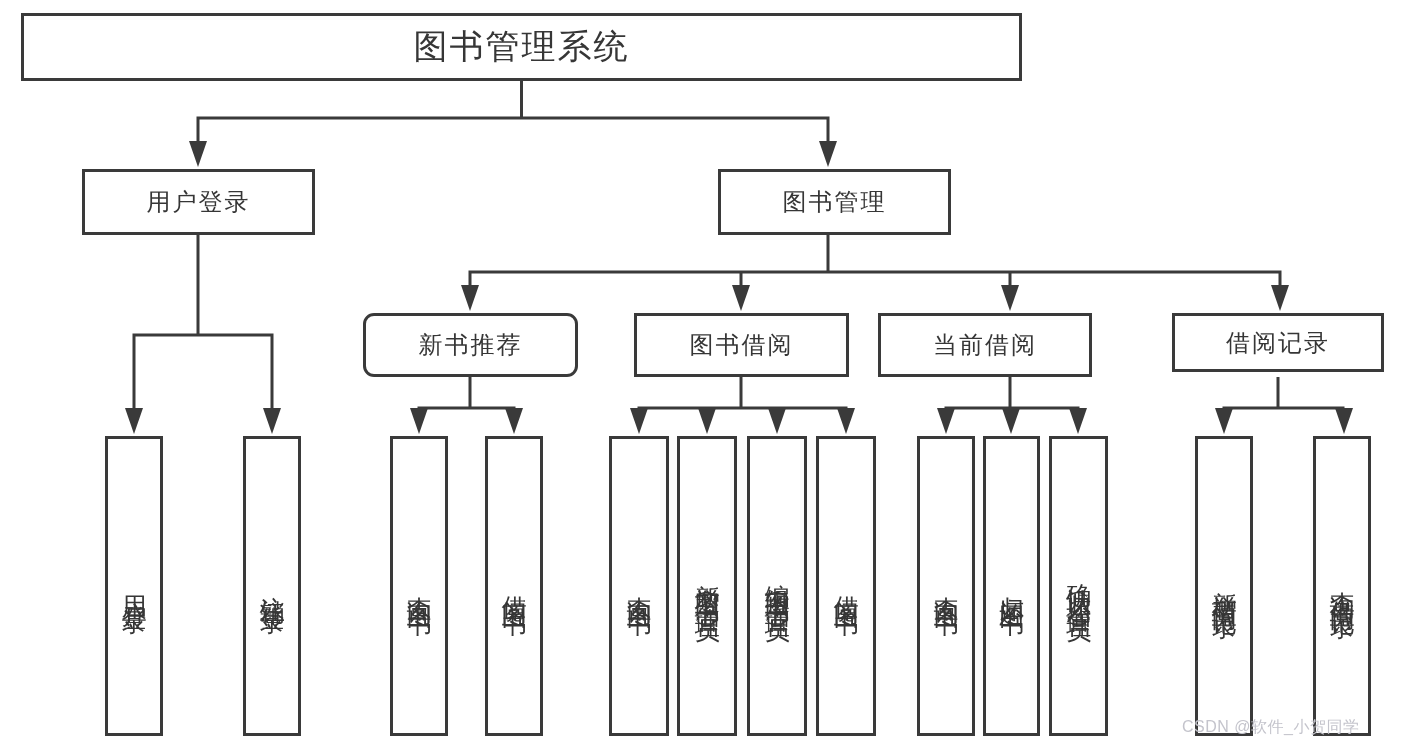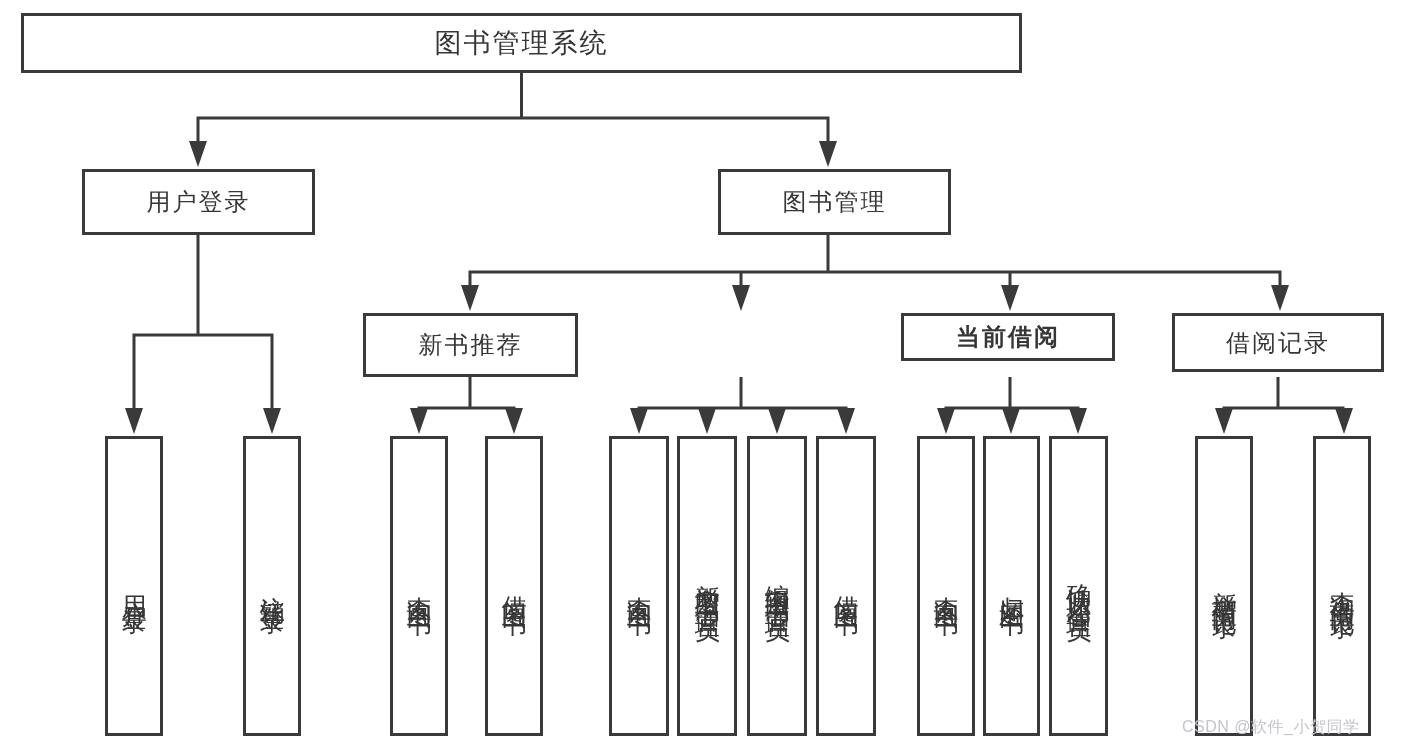--- a/index.html
+++ b/index.html
@@ -61,27 +61,28 @@
       <polygon points="768,408 786,408 777,434"></polygon>
       <polygon points="837,408 855,408 846,434"></polygon>
       <polygon points="937,408 955,408 946,434"></polygon>
       <polygon points="1002,408 1020,408 1011,434"></polygon>
       <polygon points="1069,408 1087,408 1078,434"></polygon>
       <polygon points="1215,408 1233,408 1224,434"></polygon>
       <polygon points="1335,408 1353,408 1344,434"></polygon>
     </g>
   </svg>
 
-  <div class="box" style="left:21px; top:13px; width:1001px; height:60px; font-size:27px;">图书管理系统</div>
+  <div class="box" style="left:21px; top:13px; width:1001px; height:68px; font-size:34px;">图书管理系统</div>
 
   <div class="box" style="left:82px; top:169px; width:233px; height:66px;">用户登录</div>
   <div class="box" style="left:712px; top:169px; width:233px; height:66px;margin-left:6px;">图书管理</div>
 
-  <div class="box" style="left:363px; top:313px; width:215px; height:64px;">新书推荐</div>
-  <div class="box" style="left:901px; top:313px; width:214px; height:48px;font-weight:bold;">当前借阅</div>
+  <div class="box" style="left:363px; top:313px; width:215px; height:64px;border-radius:11px;">新书推荐</div>
+  <div class="box" style="left:634px; top:313px; width:215px; height:64px;">图书借阅</div>
+  <div class="box" style="left:878px; top:313px; width:214px; height:64px;">当前借阅</div>
   <div class="box" style="left:1172px; top:313px; width:212px; height:59px;">借阅记录</div>
 
   <div class="vbox" style="left:105px; width:58px;">用户登录</div>
   <div class="vbox" style="left:243px; width:58px;">注销登录</div>
 
   <div class="vbox" style="left:390px; width:58px;">查询图书</div>
   <div class="vbox" style="left:485px; width:58px;">借阅图书</div>
 
   <div class="vbox" style="left:609px; width:60px;">查询图书</div>
   <div class="vbox" style="left:677px; width:60px;">新增图书（管理员）</div>

